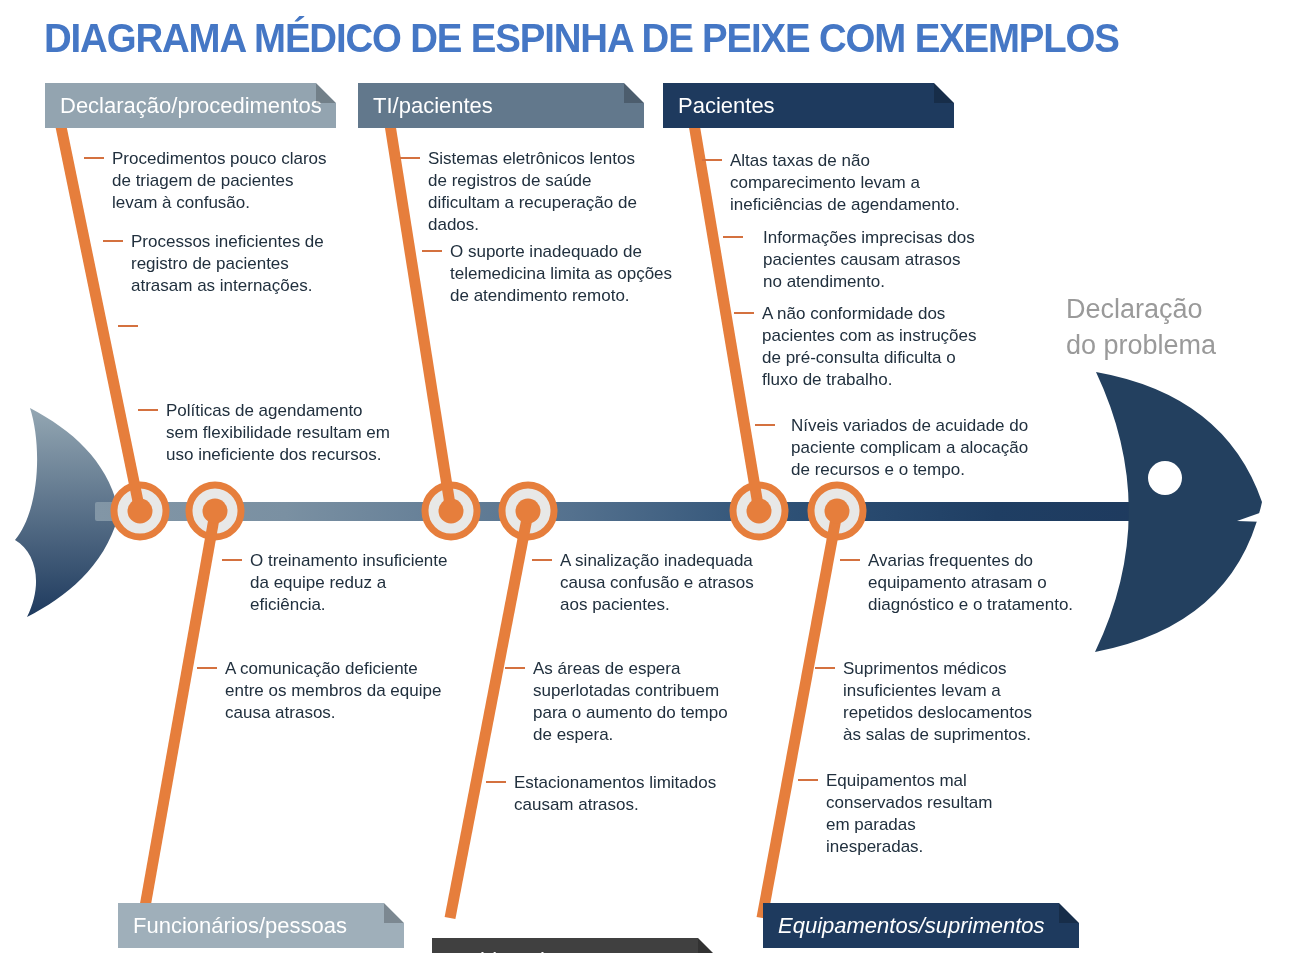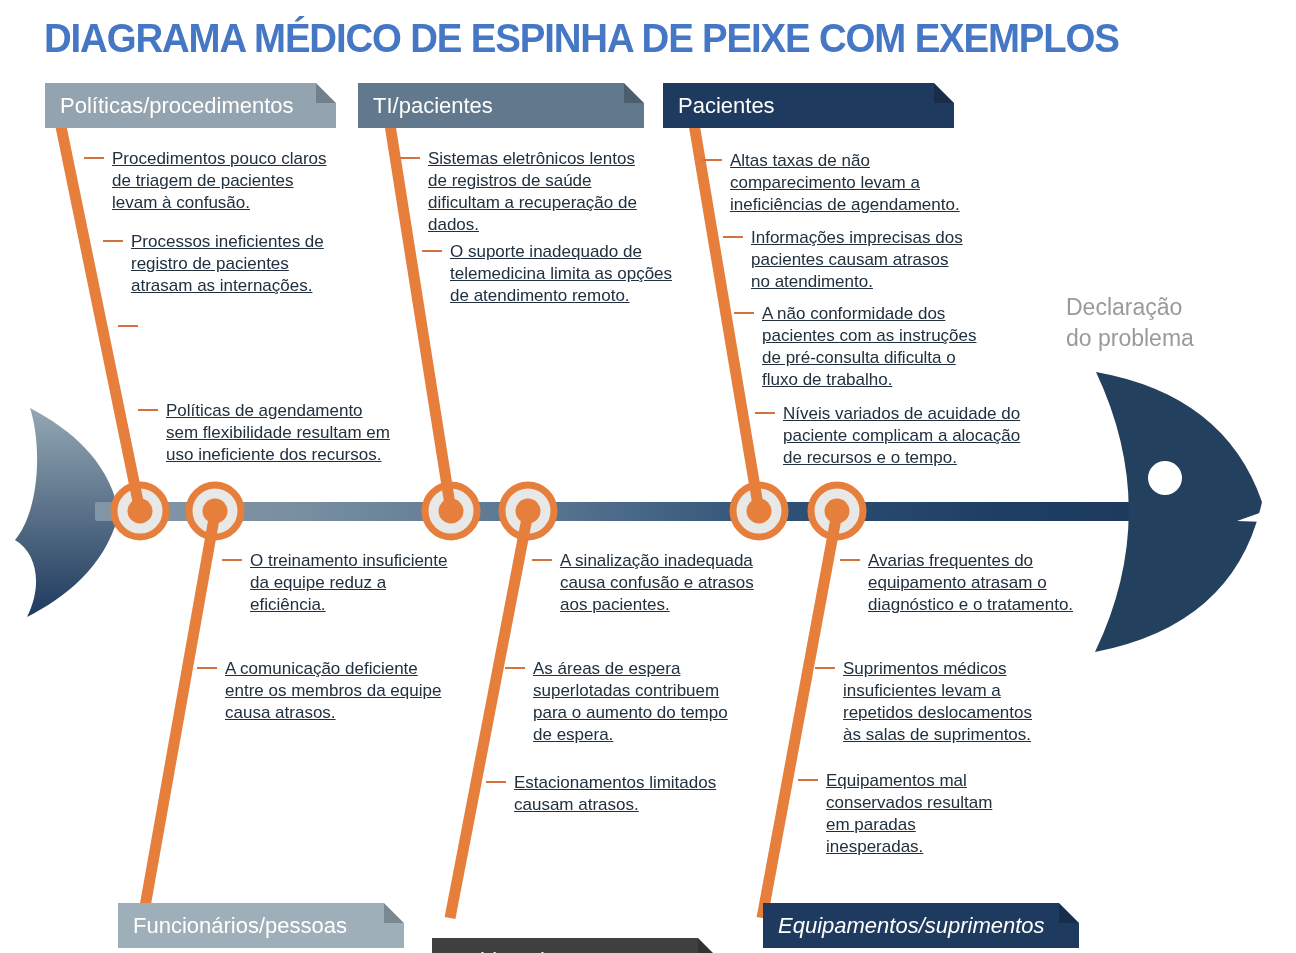--- a/index.html
+++ b/index.html
@@ -27,24 +27,24 @@
   .bg-mid{background:#62788C;}
   .bg-mid2{background:#404040;margin-top:35px;}
   .bg-dark{background:#1E3A5E;}
   .spine{
     position:absolute;left:95px;top:502px;width:1060px;height:19px;border-radius:2px;
     background:linear-gradient(90deg,#8296A6 0%,#7A90A2 18%,#54718E 45%,#2E5176 65%,#1F3E63 85%,#1E3A5E 100%);
   }
   .overlay{position:absolute;left:0;top:0;pointer-events:none;}
   .cause{position:absolute;display:flex;align-items:flex-start;}
   .dash{width:20px;height:2px;background:#D4713F;margin-top:9px;margin-right:8px;flex:none;}
-  .cause-text{font-size:17px;line-height:1.3;color:#21303E;white-space:pre-line;text-decoration:underline;}
+  .cause-text{font-size:17px;line-height:1.3;color:#21303E;white-space:pre-line;}
   .problem-label{
     position:absolute;left:1066px;top:292px;
-    font-size:23px;line-height:1.33;color:#9A9A9A;white-space:pre-line;
+    font-size:27px;line-height:1.33;color:#9A9A9A;white-space:pre-line;
   }
   .problem-statement{
     position:absolute;left:1066px;top:680px;
     font-size:33px;line-height:1.27;color:#2E5E93;white-space:pre-line;
   }
   .fish-part{position:absolute;}
 </style>
 </head>
 <body>
 
@@ -92,21 +92,21 @@
       <circle cx="140" cy="511" r="12.5"></circle>
       <circle cx="215" cy="511" r="12.5"></circle>
       <circle cx="451" cy="511" r="12.5"></circle>
       <circle cx="528" cy="511" r="12.5"></circle>
       <circle cx="759" cy="511" r="12.5"></circle>
       <circle cx="837" cy="511" r="12.5"></circle>
     </g>
   </svg>
 
   <div class="header-box bg-light" style="left:45px;top:83px;width:291px;">
-    <span>Políticas/procedimentos</span>
+    <span>Declaração/procedimentos</span>
     <span class="fold"></span>
   </div>
   <div class="header-box bg-mid" style="left:358px;top:83px;width:286px;">
     <span>TI/pacientes</span>
     <span class="fold"></span>
   </div>
   <div class="header-box bg-dark" style="left:663px;top:83px;width:291px;">
     <span>Pacientes</span>
     <span class="fold"></span>
   </div>
@@ -159,34 +159,34 @@
 telemedicina limita as opções
 de atendimento remoto.</span>
   </div>
 
   <div class="cause" style="left:702px;top:150px;">
     <span class="dash"></span>
     <span class="cause-text">Altas taxas de não
 comparecimento levam a
 ineficiências de agendamento.</span>
   </div>
-  <div class="cause" style="left:723px;top:227px;">
+  <div class="cause" style="left:723px;top:227px;gap:12px;">
     <span class="dash"></span>
     <span class="cause-text">Informações imprecisas dos
 pacientes causam atrasos
 no atendimento.</span>
   </div>
   <div class="cause" style="left:734px;top:303px;">
     <span class="dash"></span>
     <span class="cause-text">A não conformidade dos
 pacientes com as instruções
 de pré-consulta dificulta o
 fluxo de trabalho.</span>
   </div>
-  <div class="cause" style="left:755px;top:403px;">
+  <div class="cause" style="left:755px;top:415px;gap:8px;">
     <span class="dash"></span>
     <span class="cause-text">Níveis variados de acuidade do
 paciente complicam a alocação
 de recursos e o tempo.</span>
   </div>
 
   <div class="cause" style="left:222px;top:550px;">
     <span class="dash"></span>
     <span class="cause-text">O treinamento insuficiente
 da equipe reduz a

